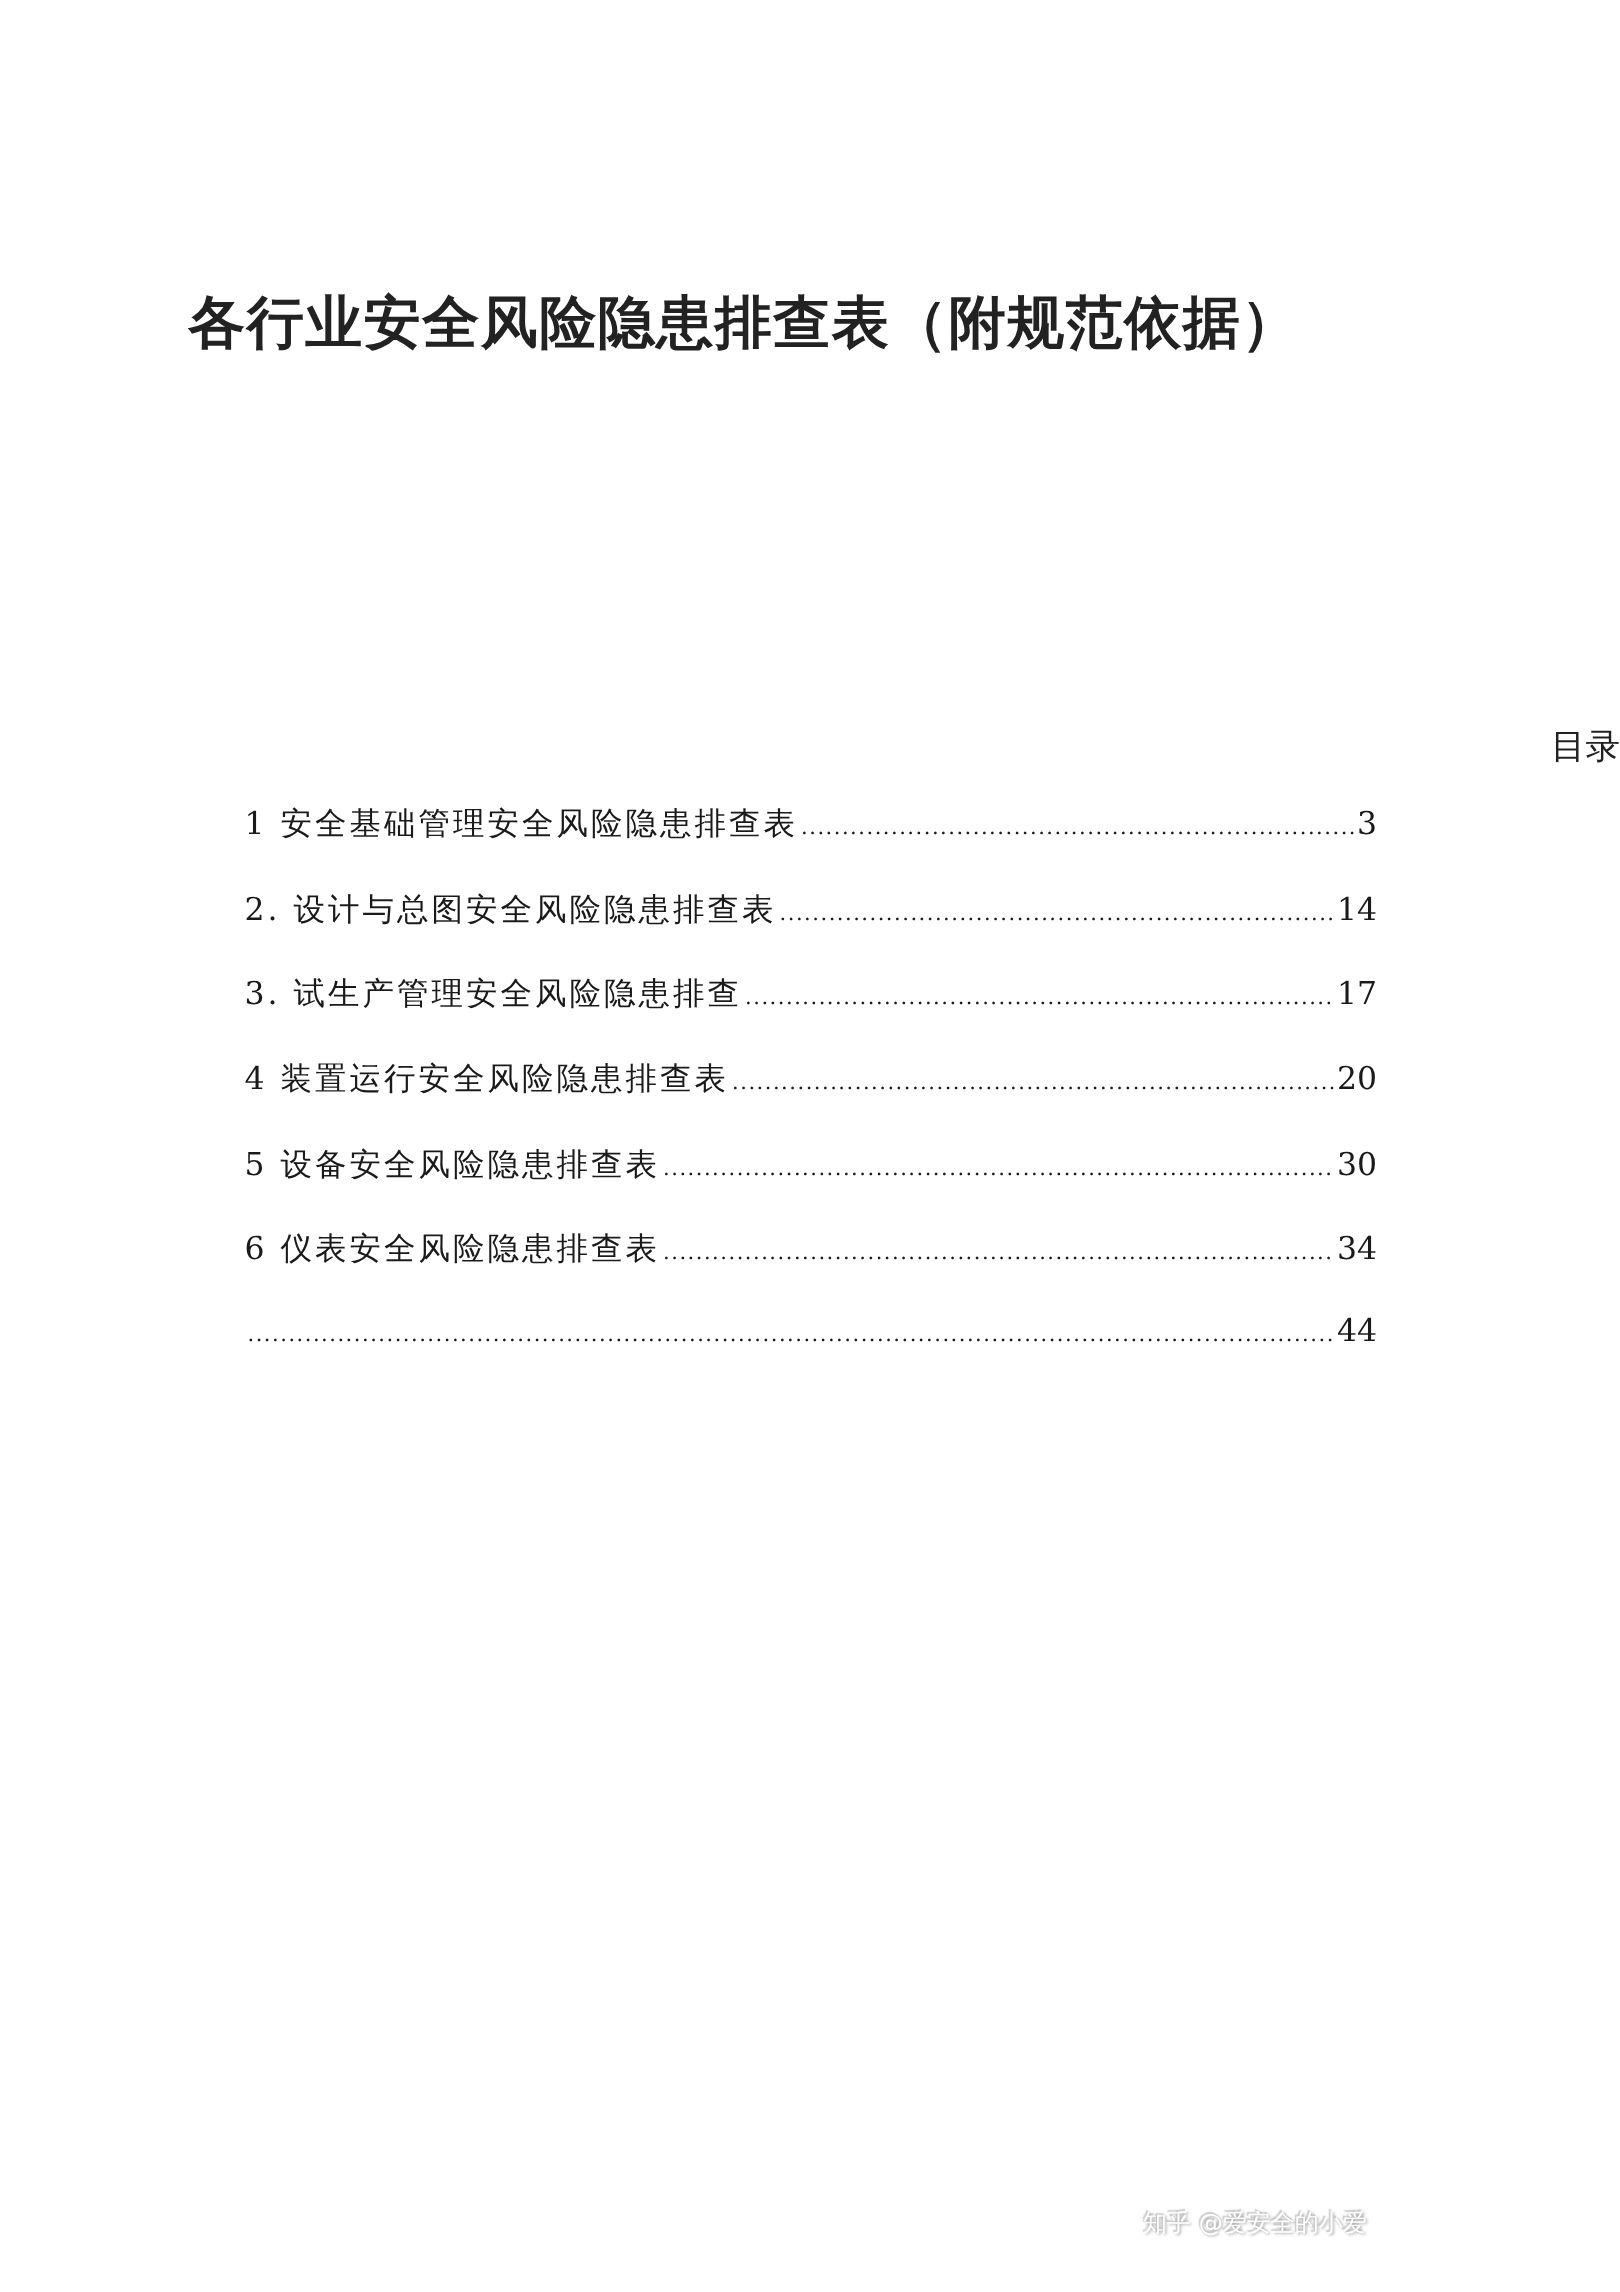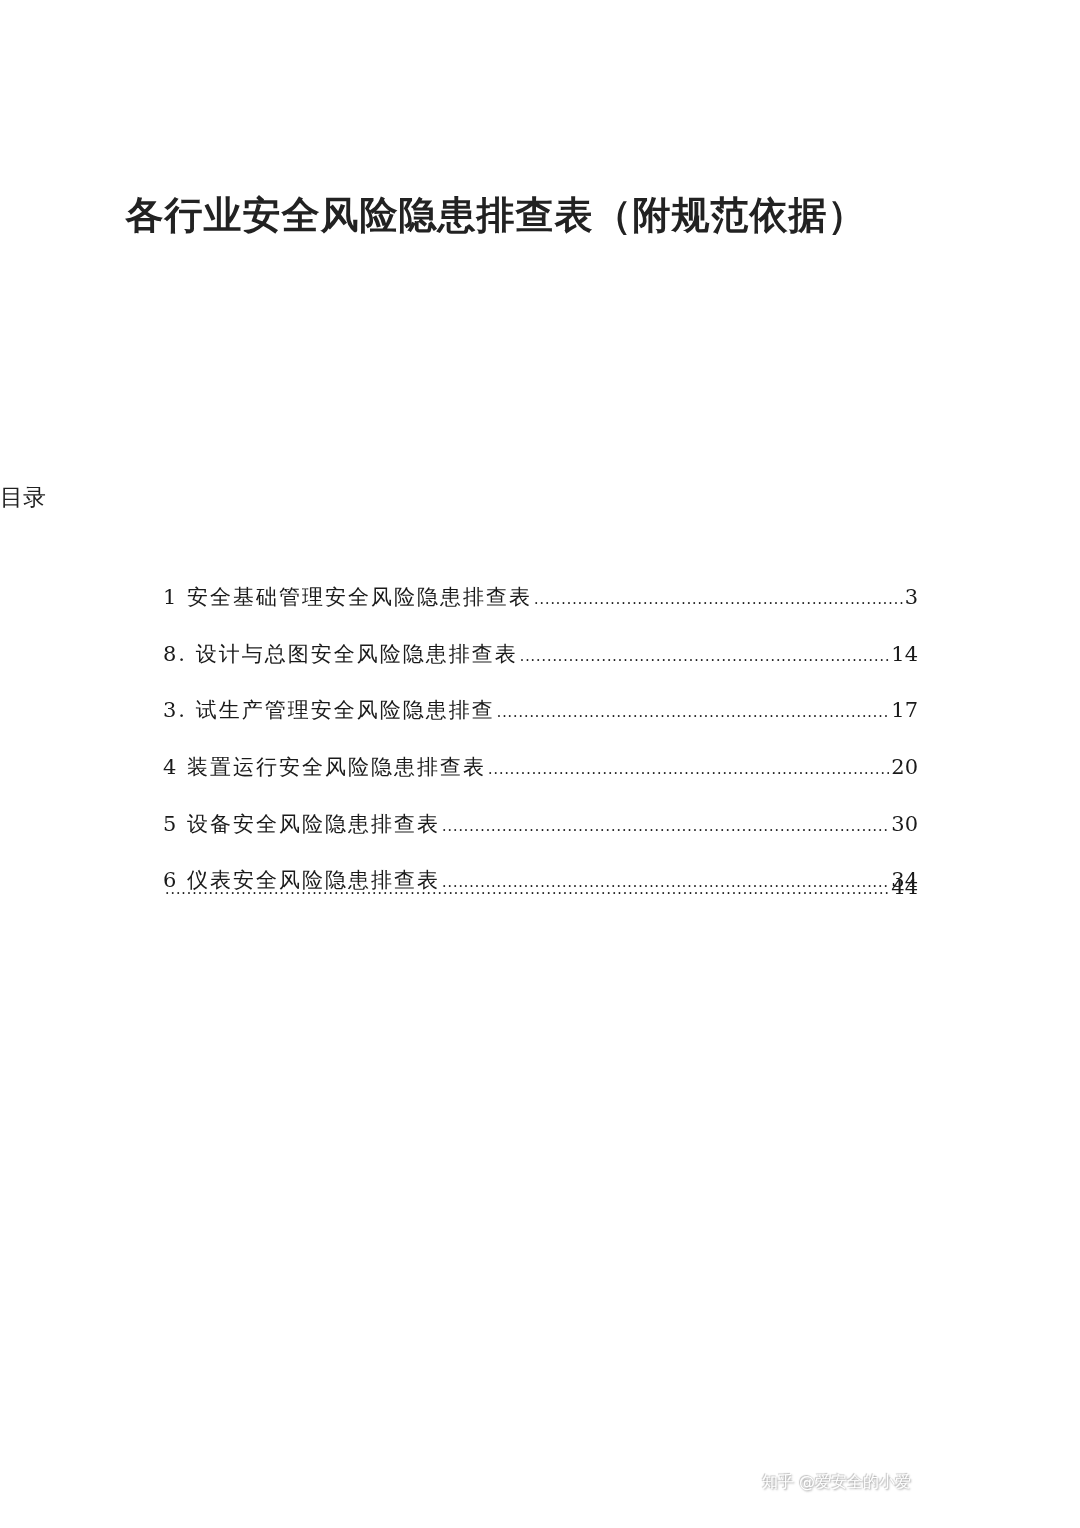--- a/index.html
+++ b/index.html
@@ -1,46 +1,46 @@
 <!DOCTYPE html>
 <html><head>
 <meta charset="utf-8">
 <style>
   html, body { margin: 0; padding: 0; background: #ffffff; }
   body { width: 1080px; height: 1528px; position: relative; overflow: hidden;
          font-family: "DejaVu Serif", "Liberation Serif", serif; color: #1a1a1a; }
   .title { position: absolute; top: 190px; left: 0; width: 992px; text-align: center;
            font-size: 38px; font-weight: bold; letter-spacing: 1px; color: #222;
            font-family: "DejaVu Sans", sans-serif; }
-  .toc-heading { position: absolute; top: 482px; left: 0; width: 1080px; text-align: left;
+  .toc-heading { position: absolute; top: 482px; left: 0; width: 1080px; text-align: right;
                  font-size: 23px; color: #222; }
   .toc { position: absolute; top: 535px; left: 163px; width: 755px; }
   .toc-row { display: flex; align-items: baseline; height: 56.7px; font-size: 21px; letter-spacing: 2px; }
-  .toc-row .label { white-space: nowrap; margin-top: 48px; }
+  .toc-row .label { white-space: nowrap; }
   .toc-row .dots { flex: 1; overflow: hidden; white-space: nowrap; margin: 0 2px; letter-spacing: 1px; font-size: 14px; }
   .toc-row .dots::after { content: "........................................................................................................................................................................................................"; }
   .toc-row .page { white-space: nowrap; letter-spacing: 0; }
   .watermark { position: absolute; left: 762px; top: 1472px; font-size: 16px; color: #ffffff;
                font-family: "DejaVu Sans", sans-serif;
                text-shadow: 1px 1px 2px #999, -1px -1px 1px #bbb; opacity: 0.9; }
 </style>
 </head>
 <body>
 
 <div class="title">各行业安全风险隐患排查表（附规范依据）</div>
 <div class="toc-heading">目录</div>
 
 <div class="toc">
   <div class="toc-row">
       <span class="label">1 安全基础管理安全风险隐患排查表</span>
       <span class="dots"></span>
       <span class="page">3</span>
     </div>
   <div class="toc-row">
-      <span class="label">8. 设计与总图安全风险隐患排查表</span>
+      <span class="label">2. 设计与总图安全风险隐患排查表</span>
       <span class="dots"></span>
       <span class="page">14</span>
     </div>
   <div class="toc-row">
       <span class="label">3. 试生产管理安全风险隐患排查</span>
       <span class="dots"></span>
       <span class="page">17</span>
     </div>
   <div class="toc-row">
       <span class="label">4 装置运行安全风险隐患排查表</span>

